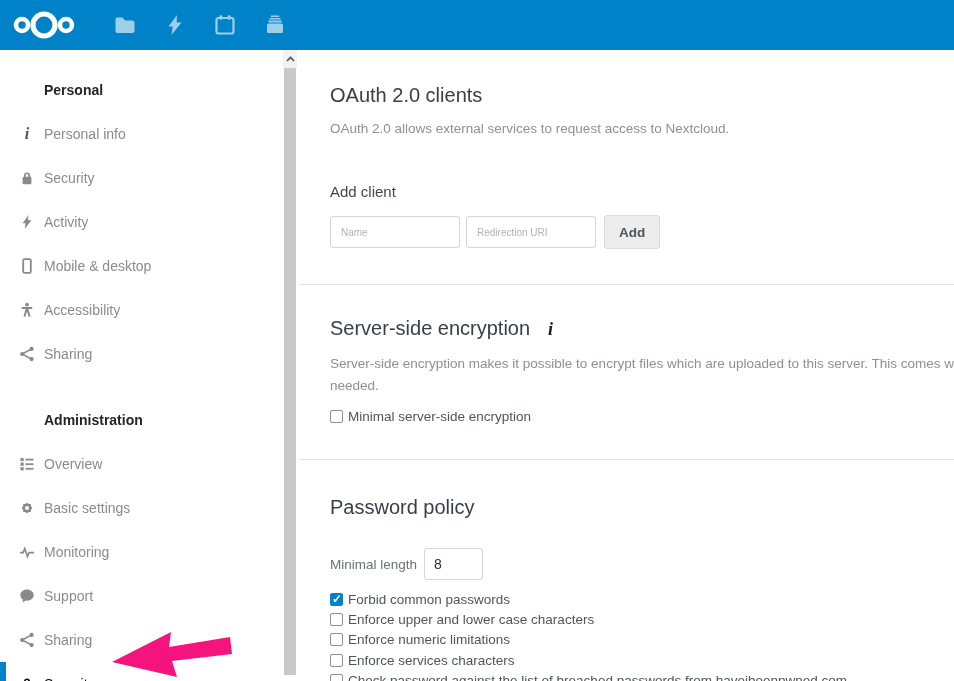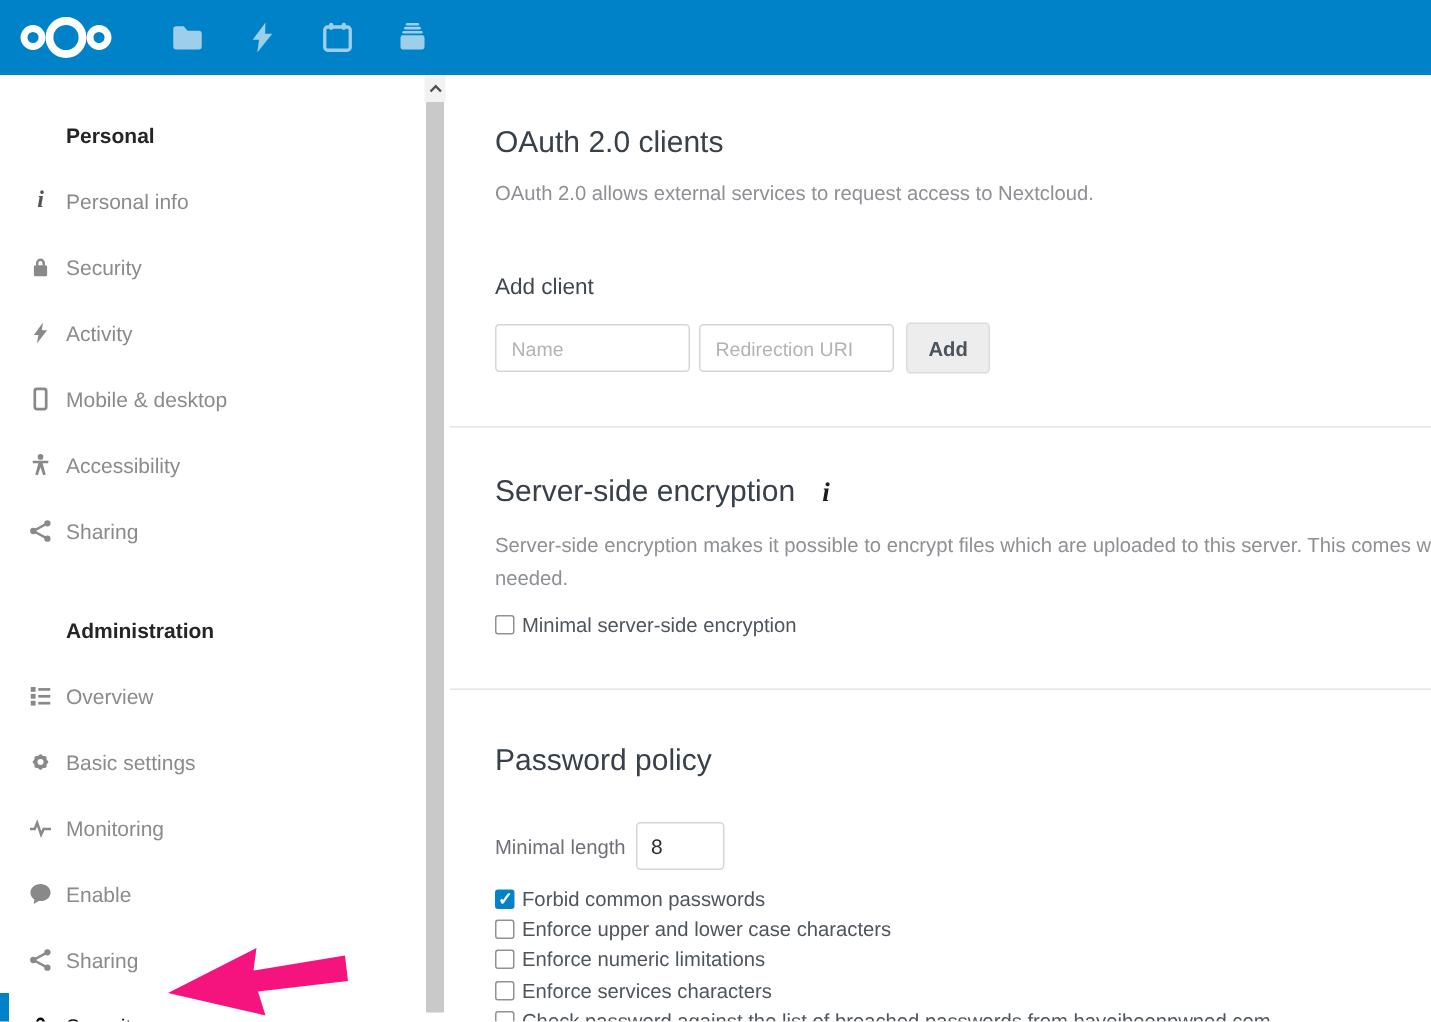--- a/index.html
+++ b/index.html
@@ -37,21 +37,21 @@
 
   
   .main { position:absolute; left:300px; top:50px; width:1150px; height:631px; background:#fff; overflow:hidden; }
   .pad { padding-left:30px; }
   h2.sec-title { font-size:20px; font-weight:400; color:#38404a; }
   .oauth-title { padding-top:34px; }
   .sec-desc { font-size:13.5px; color:#8d9094; line-height:21px; margin-top:11px; white-space:nowrap; }
   .addclient-label { margin-top:44px; font-size:15px; font-weight:400; color:#40474e; }
   .client-row { margin-top:15px; display:flex; align-items:center; }
   .txt-input { width:130px; height:32px; border:1px solid #d6d6d6; border-radius:3px;
-               padding:0 10px; font-size:13px; color:#333; outline:none;
+               padding:0 10px; font-size:10px; color:#333; outline:none;
                font-family:"Liberation Sans", sans-serif; }
   .txt-input::placeholder { color:#b3b3b3; opacity:1; }
   .txt-input + .txt-input { margin-left:6px; }
   .btn { margin-left:8px; height:34px; padding:0 14px; background:#ededed; border:1px solid #dbdbdb;
          border-radius:3px; font-size:13.5px; font-weight:bold; color:#4b545c; cursor:pointer;
          font-family:"Liberation Sans", sans-serif; }
   .divider { border:none; border-top:1px solid #e4e4e4; margin-top:35px; }
 
   .enc-title { padding-top:32px; display:flex; align-items:baseline; }
   .enc-title .info-i { font-family:"Liberation Serif", serif; font-style:italic; font-weight:bold;
@@ -206,21 +206,21 @@
       </svg>
     </span>
     <span class="nav-label">Monitoring</span>
   </div>
   <div class="nav-item">
     <span class="nav-icon">
       <svg width="16" height="16" viewBox="0 0 16 16" fill="#5c5c5c">
         <path d="M8 1.4 c-3.7 0 -6.7 2.5 -6.7 5.7 0 1.8 1 3.5 2.6 4.5 L3.5 14.6 l3.3-2 c.4 .1 .8 .1 1.2 .1 3.7 0 6.7-2.5 6.7-5.6 0-3.2-3-5.7-6.7-5.7 Z"></path>
       </svg>
     </span>
-    <span class="nav-label">Enable</span>
+    <span class="nav-label">Support</span>
   </div>
   <div class="nav-item">
     <span class="nav-icon">
       <svg width="16" height="16" viewBox="0 0 16 16">
         <path d="M3.2 8 L12.6 2.9 M3.2 8 L12.6 13.1" stroke="#5c5c5c" stroke-width="1.6" fill="none"></path>
         <circle cx="12.6" cy="2.9" r="2.1" fill="#5c5c5c"></circle>
         <circle cx="3.2" cy="8" r="2.1" fill="#5c5c5c"></circle>
         <circle cx="12.6" cy="13.1" r="2.1" fill="#5c5c5c"></circle>
       </svg>
     </span>

